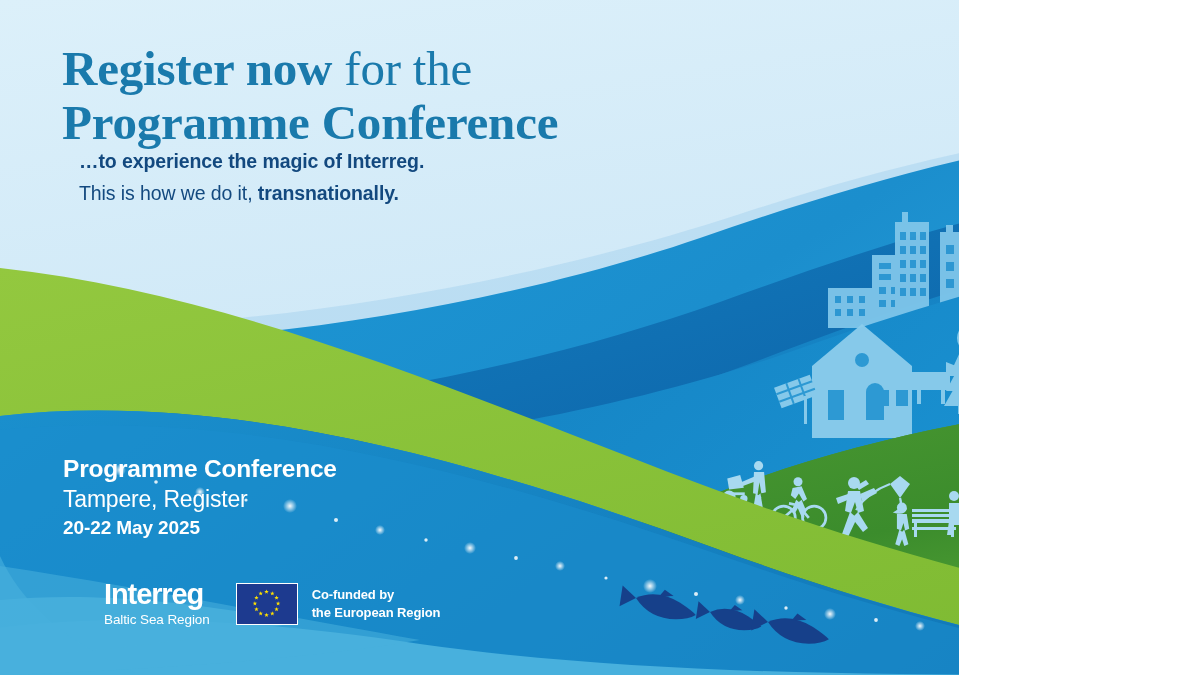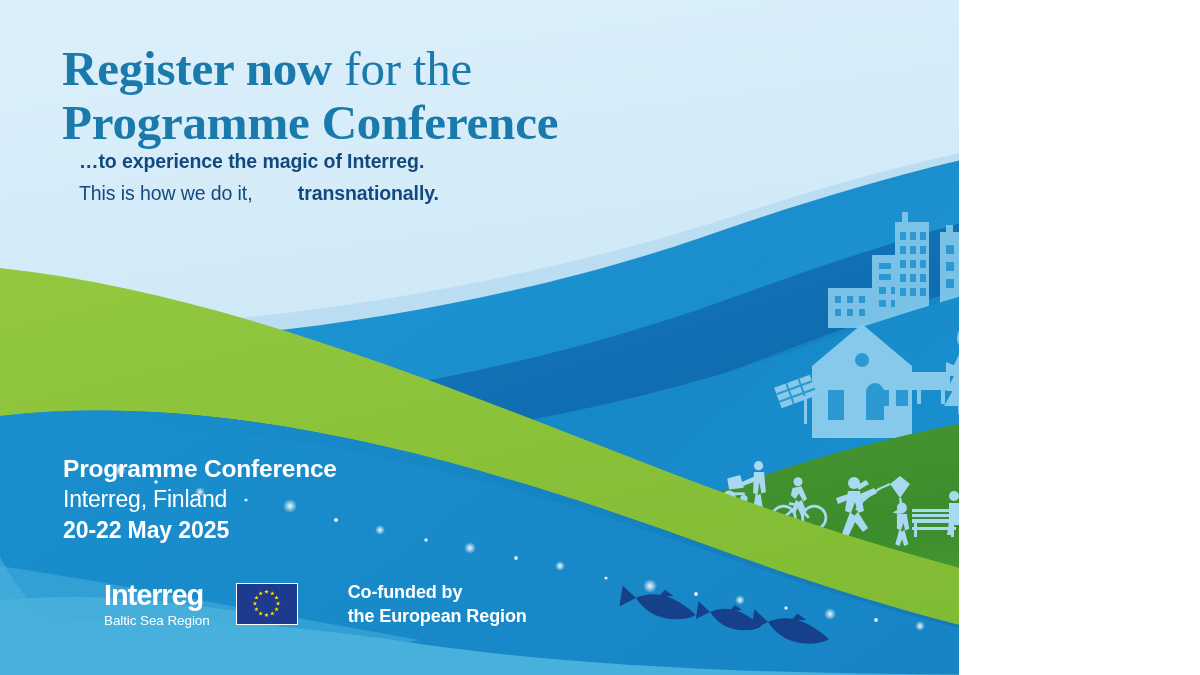--- a/index.html
+++ b/index.html
@@ -19,35 +19,35 @@
   .headline .b{font-weight:bold;}
   .headline .r{font-weight:normal;}
   .hl2{display:block;font-weight:bold;margin-top:4px;}
 
   .sub{
     position:absolute;left:79px;top:147px;width:760px;
     color:#13497f;font-size:19.5px;line-height:1.52;letter-spacing:-.1px;
   }
   .sub .l1{font-weight:bold;display:block;}
   .sub .l2{display:block;font-weight:normal;margin-top:2px;}
-  .sub .l2 b{font-weight:bold;margin-left:40px;}
+  .sub .l2 b{font-weight:bold;}
 
   .event{position:absolute;left:63px;top:455px;color:#fff;}
   .event .e1{font-size:24.5px;font-weight:600;letter-spacing:-.2px;line-height:1.18;}
   .event .e2{font-size:23px;font-weight:400;letter-spacing:-.2px;line-height:1.22;margin-top:1px;}
-  .event .e3{font-size:23px;font-weight:600;letter-spacing:-.1px;margin-top:4px;}
+  .event .e3{font-size:19px;font-weight:600;letter-spacing:-.1px;margin-top:4px;}
 
   
   .logos{position:absolute;left:58px;top:580px;display:flex;align-items:center;}
   .interreg{color:#fff;margin-right:26px;margin-left:46px;}
   .interreg .ir{font-size:29px;font-weight:bold;letter-spacing:-1.1px;line-height:1;}
   .interreg .bsr{font-size:13.5px;font-weight:normal;letter-spacing:-.1px;margin-top:3px;}
   .euflag{width:62px;height:42px;background:#1d3a8f;border:1.5px solid #fff;
           position:relative;margin-right:14px;box-sizing:border-box;}
-  .eutext{color:#fff;font-size:18px;font-weight:bold;line-height:1.35;letter-spacing:-.1px;margin-left:36px;}
+  .eutext{color:#fff;font-size:13px;font-weight:bold;line-height:1.35;letter-spacing:-.1px;}
 </style>
 </head>
 <body>
 
 <div id="poster">
 
   <svg id="scene" viewBox="0 0 1200 675" preserveAspectRatio="none">
     <defs>
       <linearGradient id="gSky" x1="0" y1="0" x2="0.25" y2="1">
         <stop offset="0" stop-color="#dcf0fa"></stop>
@@ -589,21 +589,21 @@
     <span class="hl2">Programme Conference</span>
   </div>
 
   <div class="sub">
     <span class="l1">…to experience the magic of Interreg.</span>
     <span class="l2"><span>This is how we do it, </span><b>transnationally.</b></span>
   </div>
 
   <div class="event">
     <div class="e1">Programme Conference</div>
-    <div class="e2">Interreg, Finland</div>
+    <div class="e2">Tampere, Register</div>
     <div class="e3">20-22 May 2025</div>
   </div>
 
   <div class="logos">
     <div class="interreg">
       <div class="ir">Interreg</div>
       <div class="bsr">Baltic Sea Region</div>
     </div>
     <div class="euflag">
       <svg viewBox="0 0 62 42" width="59" height="39">

